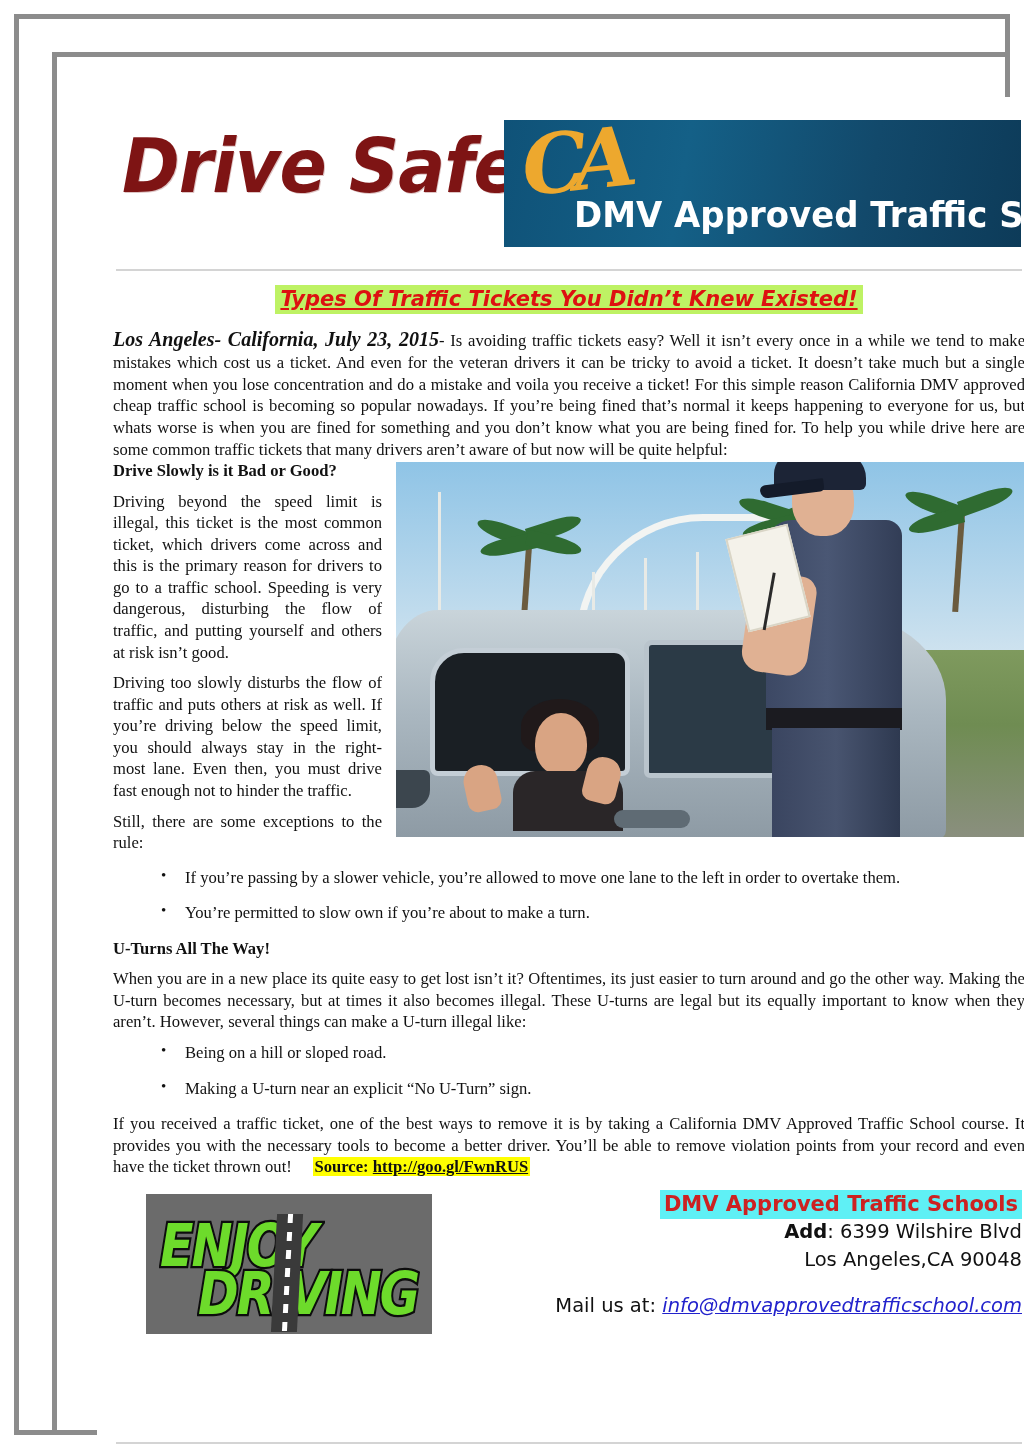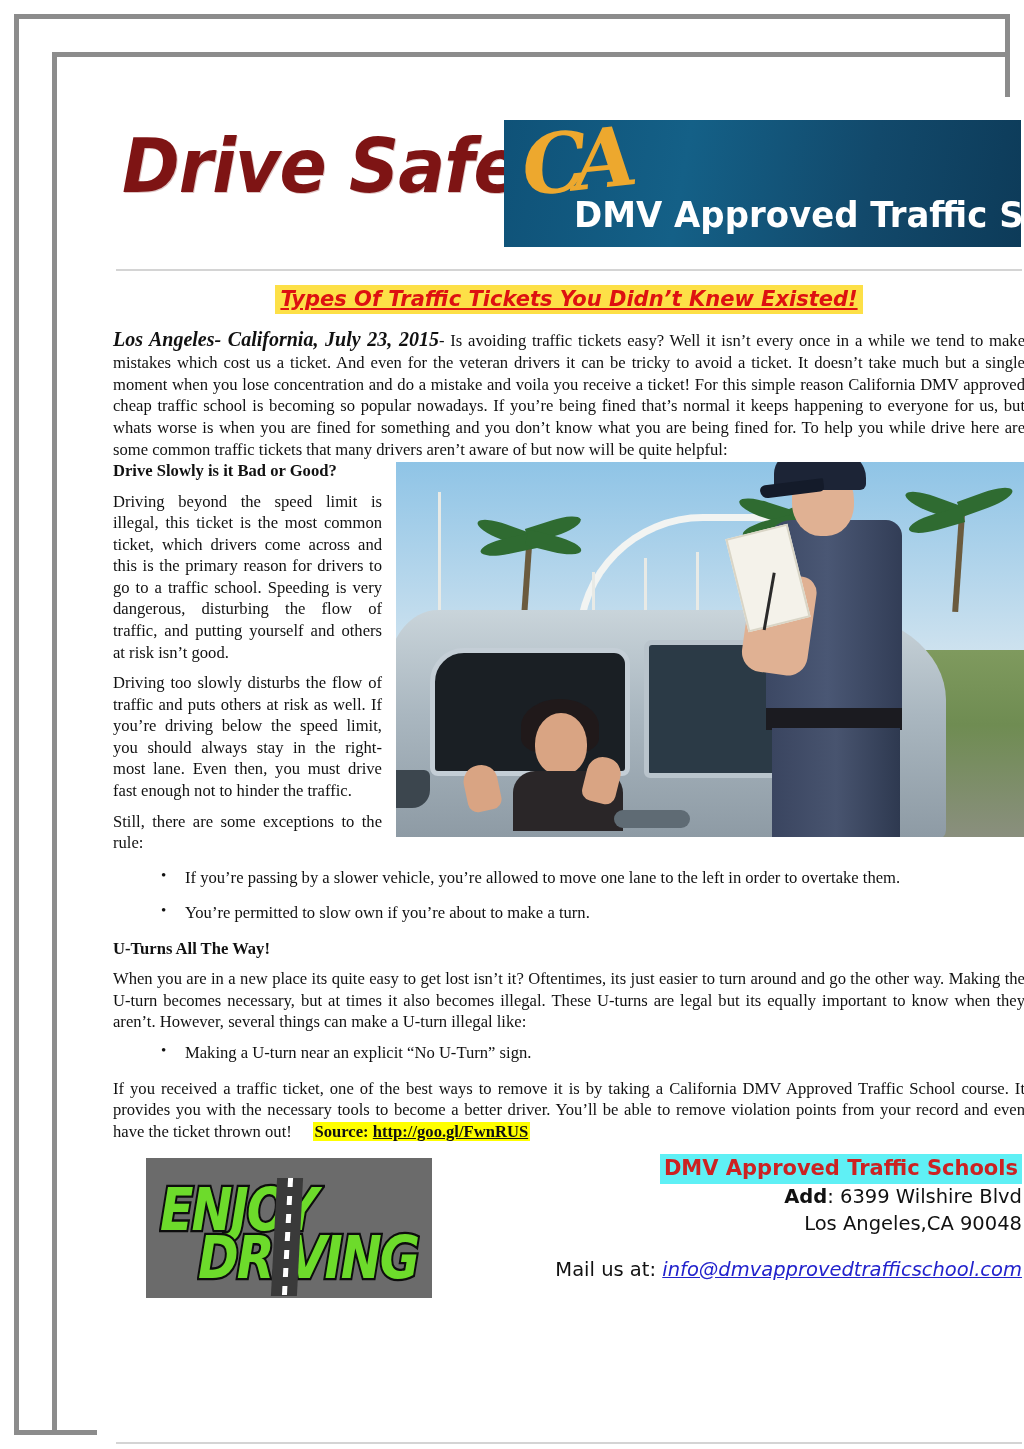--- a/index.html
+++ b/index.html
@@ -122,21 +122,21 @@
     line-height: 1.30;
     color: #111111;
     text-align: justify;
   }
   .headline-wrap {
     text-align: center;
     margin-bottom: 12px;
   }
   .headline {
     display: inline-block;
-    background: #fde047;
+    background: #bef264;
     color: #dd1111;
     font-family: "DejaVu Sans", sans-serif;
     font-weight: bold;
     font-style: italic;
     font-size: 21px;
     text-decoration: underline;
     padding: 1px 5px 2px 5px;
     line-height: 1.25;
     white-space: nowrap;
   }
@@ -524,20 +524,21 @@
         <ul class="bullets">
           <li>If you’re passing by a slower vehicle, you’re allowed to move one lane to the left in order to overtake them.</li>
           <li>You’re permitted to slow own if you’re about to make a turn.</li>
         </ul>
 
         <p class="subhead">U-Turns All The Way!</p>
 
         <p class="body-par">When you are in a new place its quite easy to get lost isn’t it? Oftentimes, its just easier to turn around and go the other way. Making the U-turn becomes necessary, but at times it also becomes illegal. These U-turns are legal but its equally important to know when they aren’t.  However, several things can make a U-turn illegal like:</p>
 
         <ul class="bullets">
+          <li>Being on a hill or sloped road.</li>
           <li>Making a U-turn near an explicit “No U-Turn” sign.</li>
         </ul>
 
         <p class="body-par"><span>If you received a traffic ticket, one of the best ways to remove it is by taking a California DMV Approved Traffic School course. It provides you with the necessary tools to become a better driver. You’ll be able to remove violation points from your record and even have the ticket thrown out!</span>&nbsp; &nbsp; &nbsp;<span class="source-hl"><span>Source:</span>
              <span class="source-link">http://goo.gl/FwnRUS</span></span></p>
 
       </div>
 
       <div class="footer">
 

